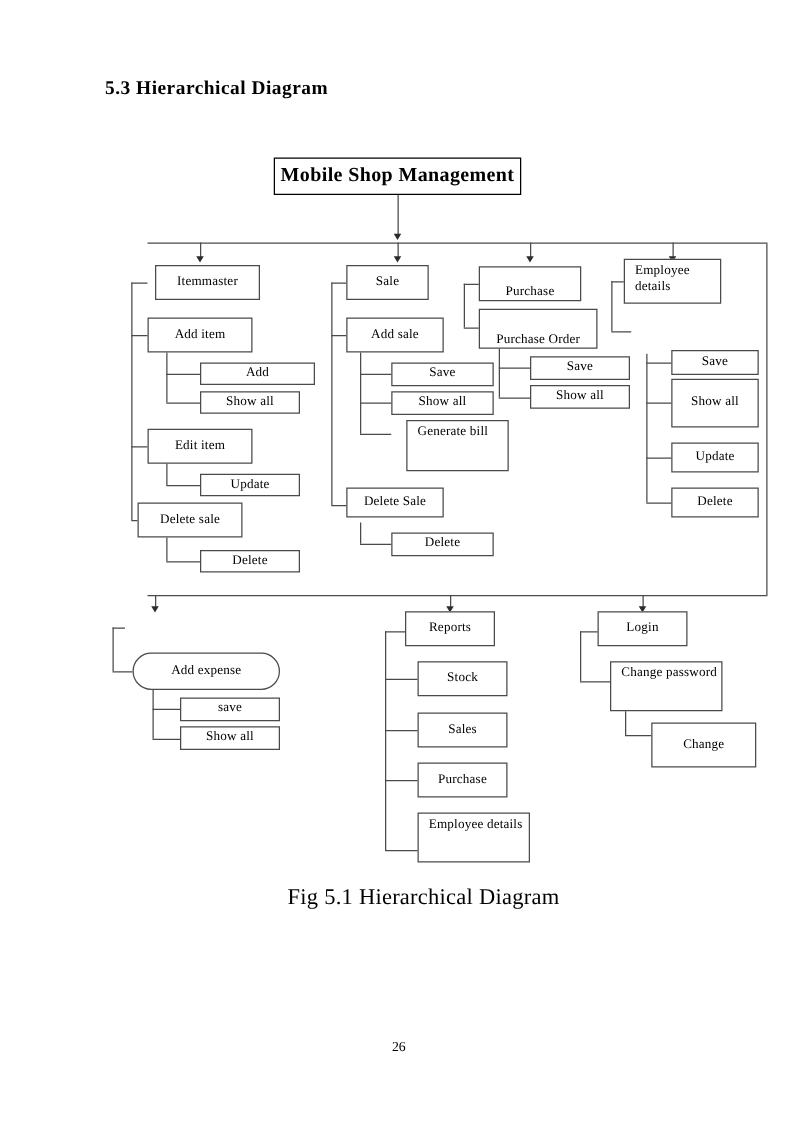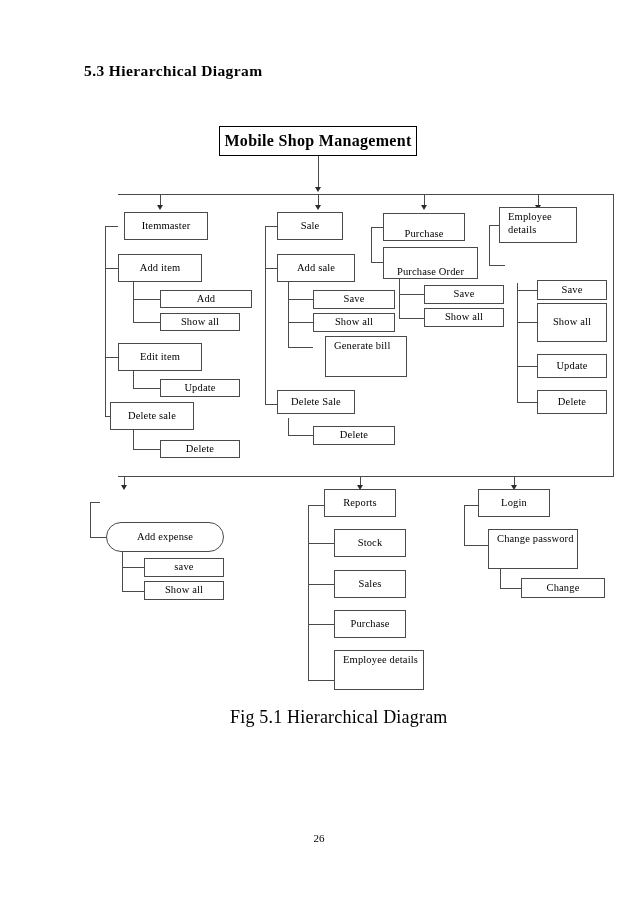--- a/index.html
+++ b/index.html
@@ -257,21 +257,21 @@
     <div class="line h" style="left:308px; top:505px; width:16px;"></div>
     <div class="line h" style="left:308px; top:543px; width:26px;"></div>
     <div class="line h" style="left:308px; top:584px; width:26px;"></div>
     <div class="line h" style="left:308px; top:624px; width:26px;"></div>
     <div class="line h" style="left:308px; top:680px; width:26px;"></div>
 
     <div class="node" style="left:478px; top:489px; width:72px; height:28px;">Login</div>
 
     <div class="node left clip2" style="left:488px; top:529px; width:90px; height:40px;">Change password</div>
 
-    <div class="node" style="left:521px; top:578px; width:84px; height:20px;">Change</div>
+    <div class="node" style="left:521px; top:578px; width:84px; height:36px;">Change</div>
 
     <div class="line v" style="left:464px; top:505px; height:40px;"></div>
     <div class="line h" style="left:464px; top:505px; width:14px;"></div>
     <div class="line h" style="left:464px; top:545px; width:24px;"></div>
 
     <div class="line v" style="left:500px; top:569px; height:19px;"></div>
     <div class="line h" style="left:500px; top:588px; width:21px;"></div>
 
   </div>
 

